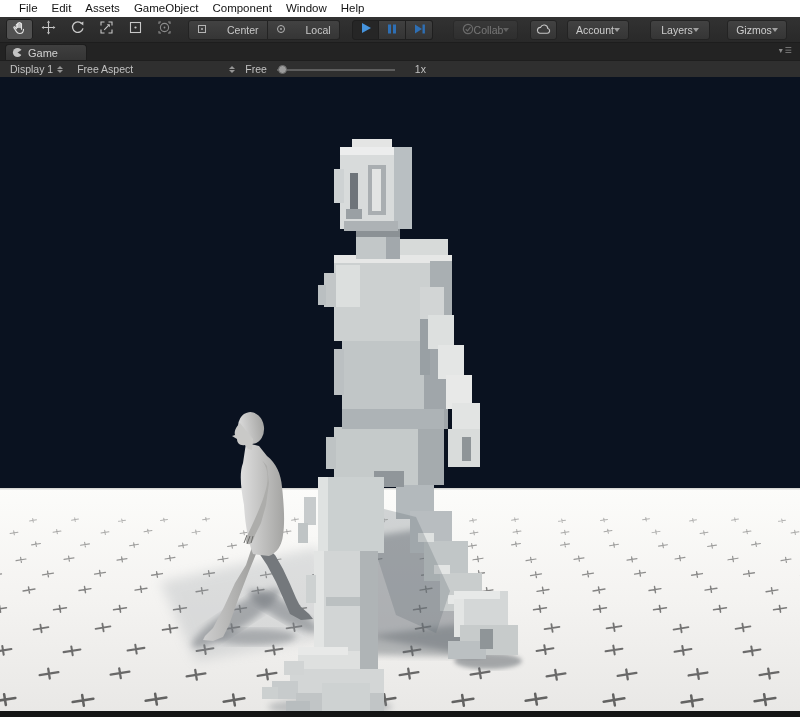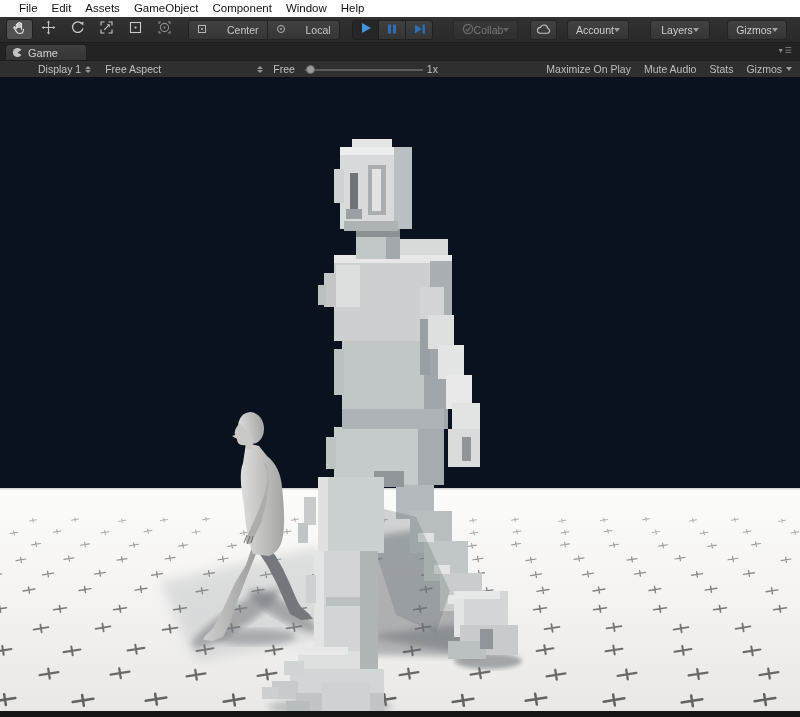--- a/index.html
+++ b/index.html
@@ -43,21 +43,21 @@
   .tab-strip { height:17px; background:#232323; position:relative; flex:0 0 auto; }
   .tab { position:absolute; left:5px; top:1px; width:82px; height:16px; background:linear-gradient(#3f3f3f,#353535);
          border-radius:4px 4px 0 0; border:1px solid #1d1d1d; border-bottom:none;
          display:flex; align-items:center; gap:5px; padding:0 6px; }
   .tab-label { color:#d2d2d2; font-size:11px; }
   .strip-menu { position:absolute; right:8px; top:3px; display:flex; align-items:center; gap:2px;
                 color:#8a8a8a; font-size:8px; }
 
   
   .control-bar { height:17px; background:#2f2f2f; border-top:1px solid #1e1e1e;
-                 display:flex; align-items:center; flex:0 0 auto; font-size:10.5px; color:#c2c2c2;padding-left:28px; }
+                 display:flex; align-items:center; flex:0 0 auto; font-size:10.5px; color:#c2c2c2; }
   .cb-item { display:flex; align-items:center; gap:4px; }
   .updown { display:inline-flex; flex-direction:column; gap:1px; }
   .updown i { display:block; width:0; height:0; border-left:3px solid transparent; border-right:3px solid transparent; }
   .updown .up { border-bottom:3px solid #969696; }
   .updown .down { border-top:3px solid #969696; }
   .slider { width:118px; height:13px; position:relative; margin-left:6px; }
   .slider .track { position:absolute; left:0; right:0; top:6px; height:2px; background:#5e5e5e; }
   .slider .handle { position:absolute; left:1px; top:2px; width:9px; height:9px; border-radius:50%;
                     background:#9b9b9b; border:1px solid #686868; }
   .cb-right { margin-left:auto; display:flex; align-items:center; gap:13px; margin-right:8px; }
@@ -250,30 +250,21 @@
           <i class="up"></i>
           <i class="down"></i>
         </span>
     </div>
     <div class="cb-item" style="margin-left:10px;">
       <span>Free</span>
       <div class="slider">
         <div class="track"></div>
         <div class="handle"></div>
       </div>
-      <span style="margin-left:0;">1x</span>
-    </div>
-    <div class="cb-right">
-      <span class="cb-toggle">Maximize On Play</span>
-      <span class="cb-toggle">Mute Audio</span>
-      <span class="cb-toggle">Stats</span>
-      <span class="cb-toggle" style="display:flex;align-items:center;gap:4px;">
-        <span>Gizmos</span>
-        <span class="caret"></span>
-      </span>
+      <span style="margin-left:16px;">1x</span>
     </div>
   </div>
 
   <div class="viewport">
     <svg width="800" height="634" viewBox="0 0 800 634">
       <defs>
         <linearGradient id="skyGrad" x1="0" y1="0" x2="0" y2="1">
           <stop offset="0" stop-color="#0d1526"></stop>
             <stop offset="1" stop-color="#0a111e"></stop>
         </linearGradient>

